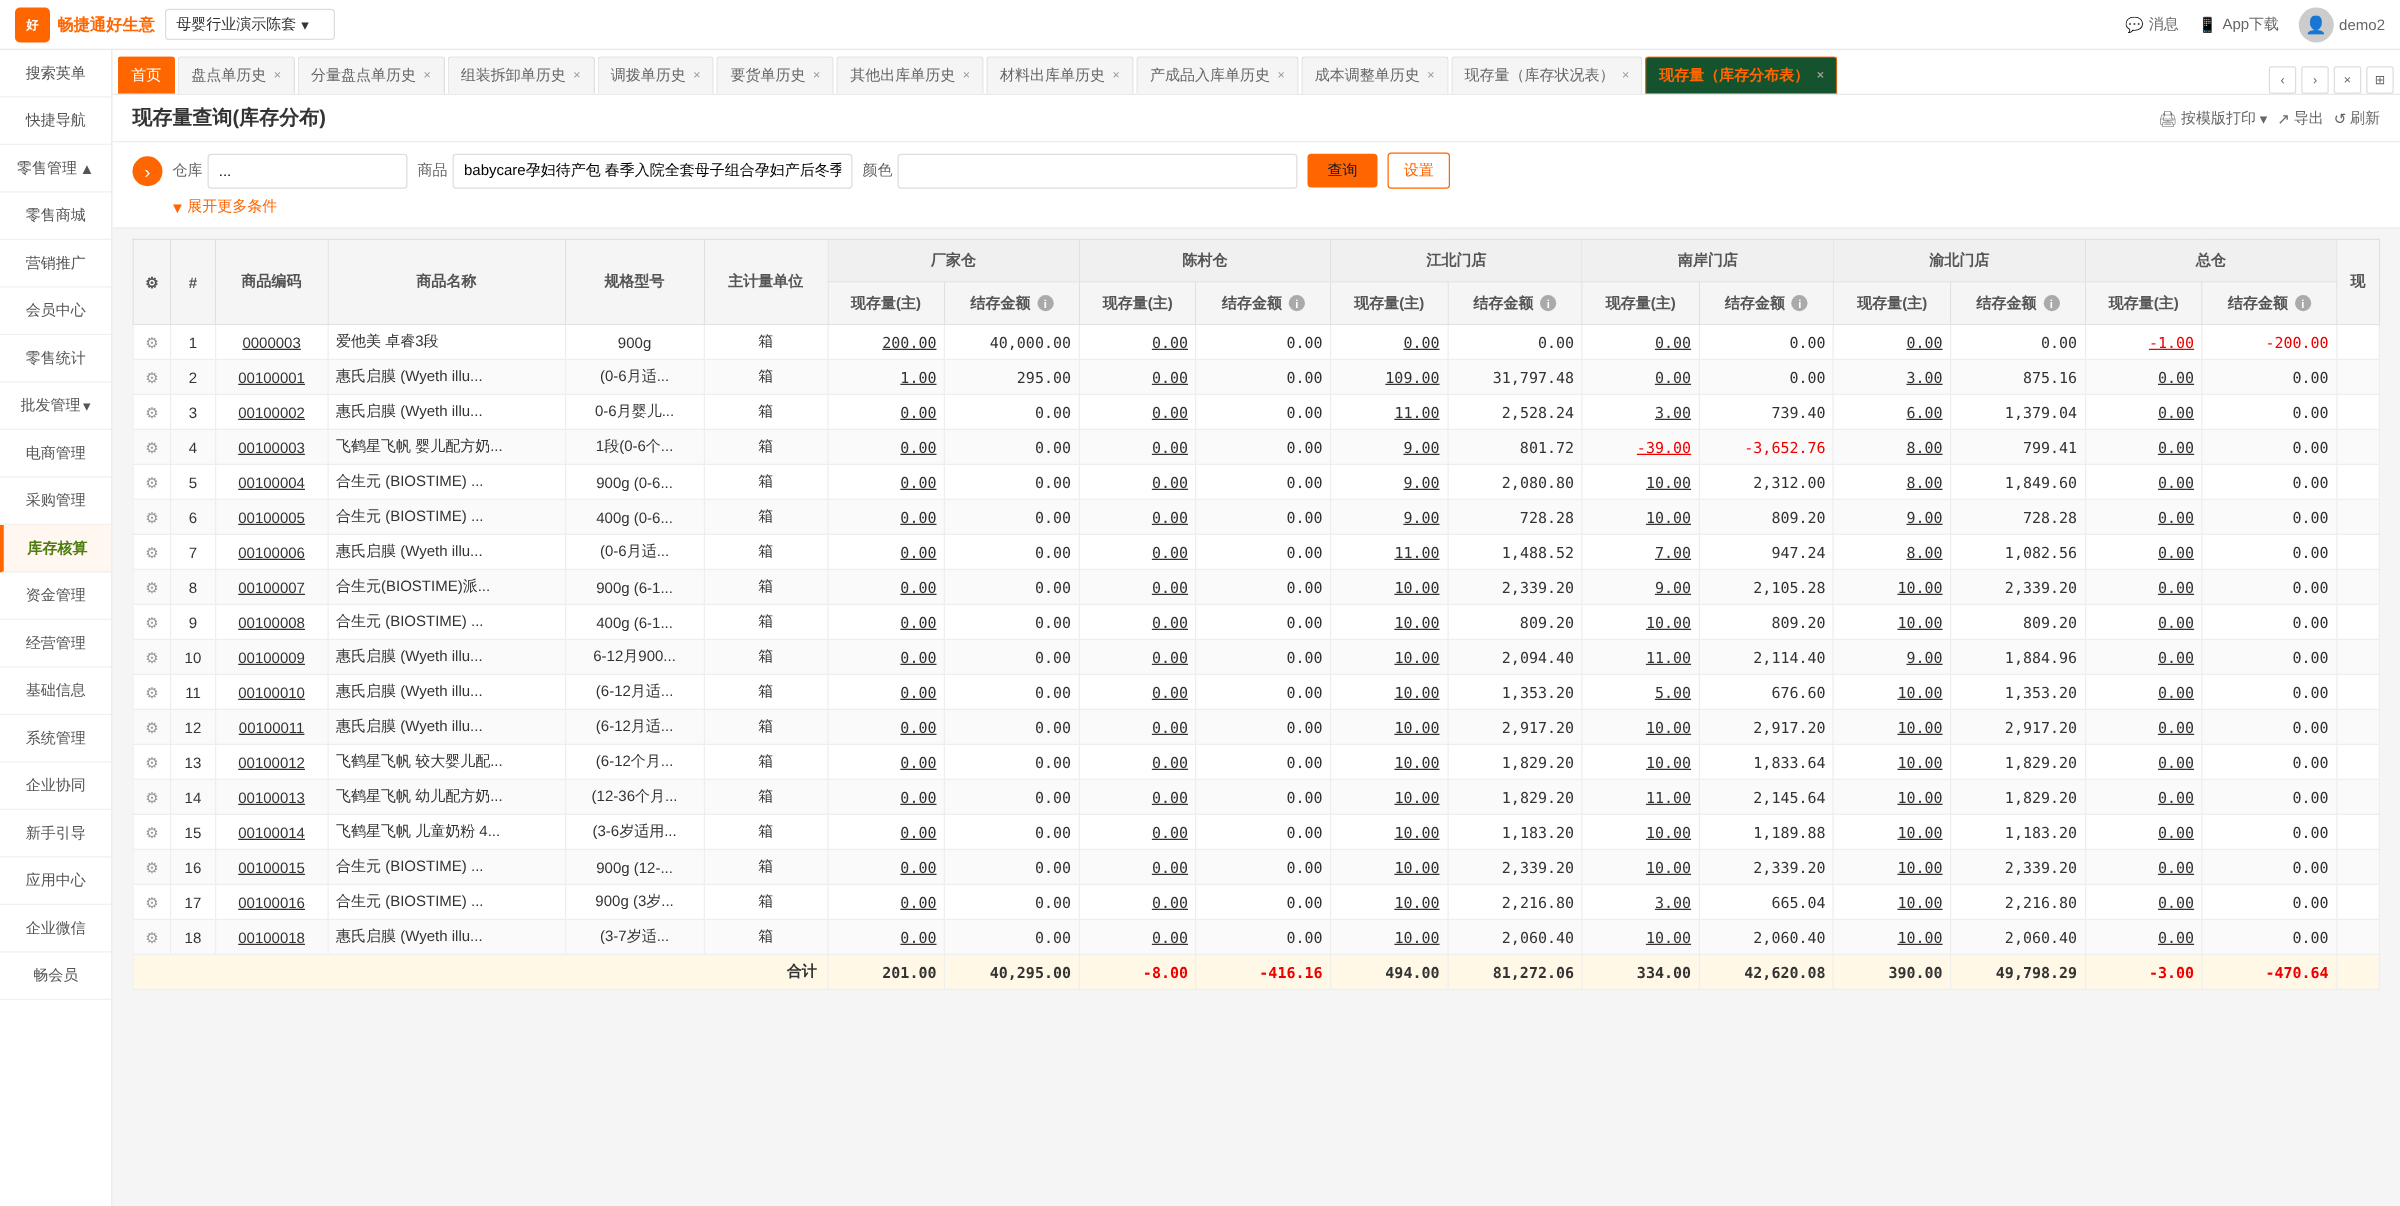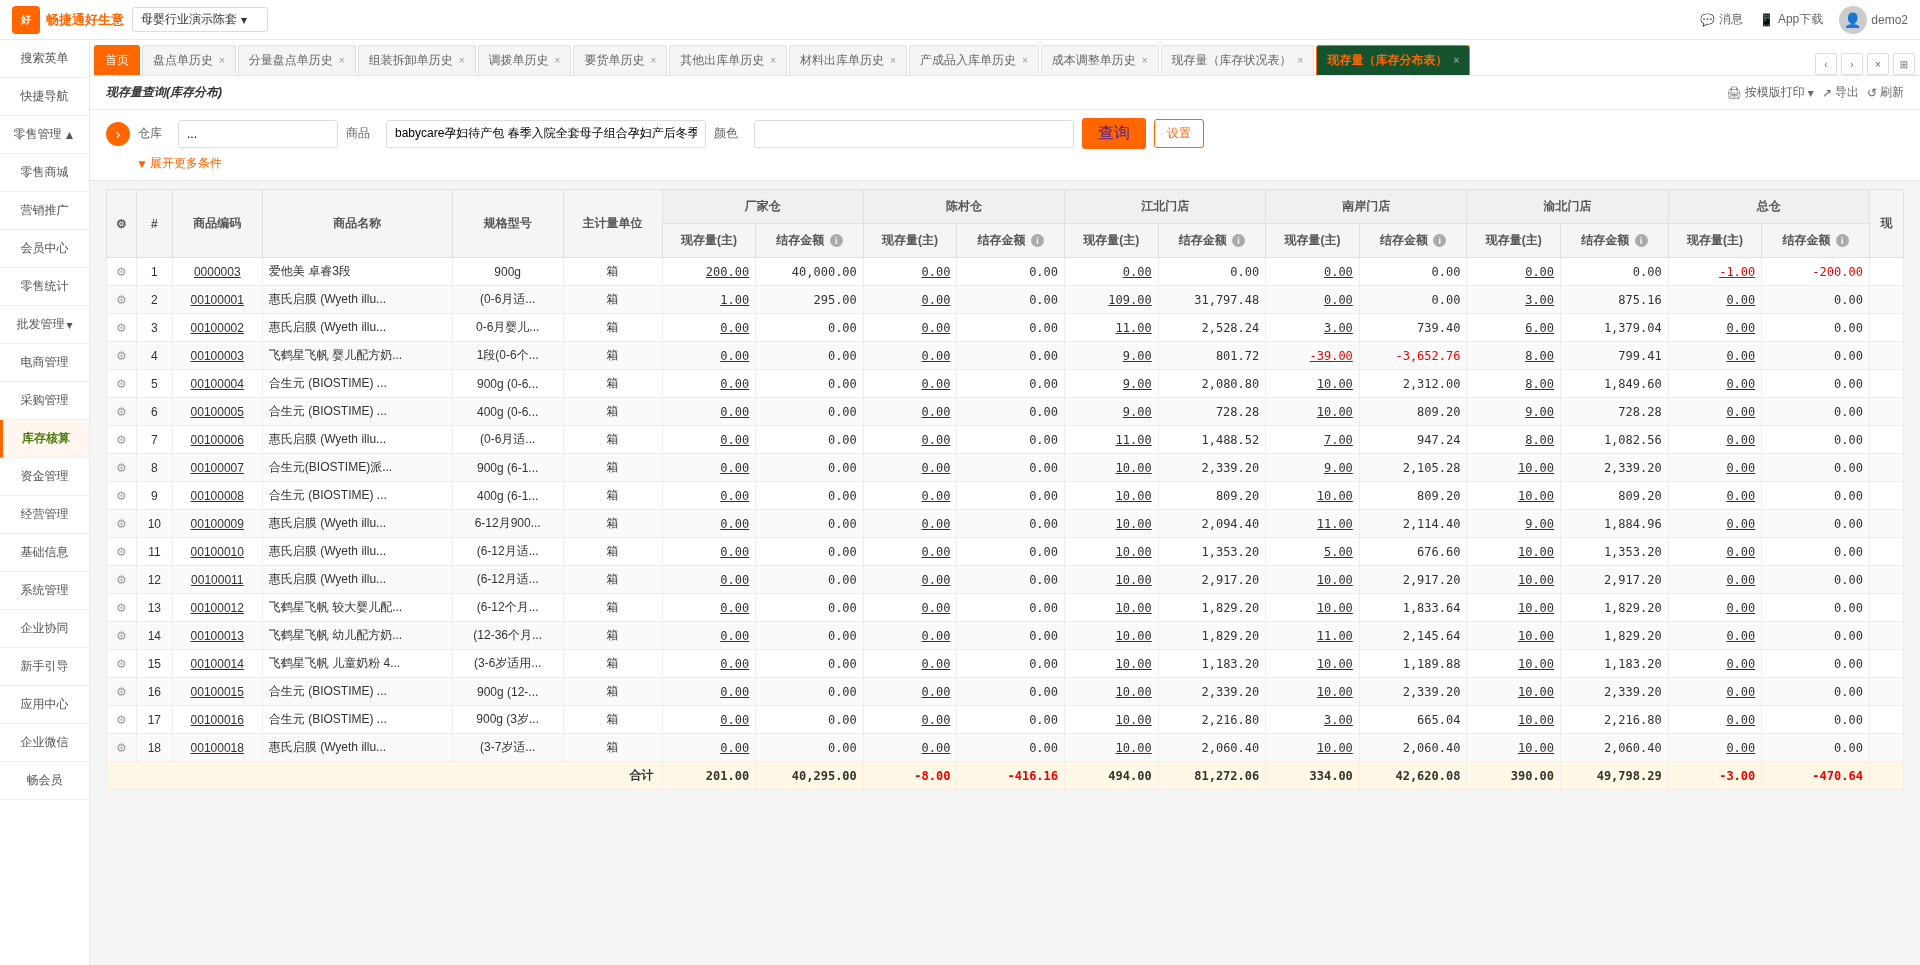--- a/index.html
+++ b/index.html
@@ -27,35 +27,35 @@
     
     .content-area { flex: 1; display: flex; flex-direction: column; overflow: hidden; }
     .tab { display: inline-flex; align-items: center; height: 30px; padding: 0 10px; font-size: 12px; color: #666; background: #f5f5f5; border: 1px solid #e0e0e0; border-bottom: none; cursor: pointer; gap: 4px; margin-right: 2px; border-radius: 3px 3px 0 0; }
     .tab.active { background: #14532d; color: #f60; border-color: #f60; border-bottom-color: #fff7f0; font-weight: bold; }
     .tab .close-btn { font-size: 10px; color: #999; cursor: pointer; margin-left: 2px; }
     .tab-home { background: #f60; color: white; border-color: #f60; }
     .tab-nav-btn { width: 22px; height: 22px; display: flex; align-items: center; justify-content: center; cursor: pointer; color: #666; border: 1px solid #ddd; border-radius: 2px; margin: 0 1px; font-size: 10px; }
 
     
     .page-header { padding: 8px 16px; background: #fff; border-bottom: 1px solid #e8e8e8; display: flex; align-items: center; justify-content: space-between; }
-    .page-title { font-size: 12px; font-weight: bold; color: #333; font-style: italic; }
+    .page-title { font-size: 16px; font-weight: bold; color: #333; }
     .page-actions { display: flex; align-items: center; gap: 8px; }
     .action-btn { display: flex; align-items: center; gap: 3px; color: #666; cursor: pointer; font-size: 12px; }
 
     
     .filter-area { padding: 8px 16px; background: #fff; border-bottom: 1px solid #e8e8e8; }
     .filter-row { display: flex; align-items: center; gap: 8px; flex-wrap: wrap; }
-    .filter-item { display: flex; align-items: center; gap: 16px; }
+    .filter-item { display: flex; align-items: center; gap: 4px; }
     .filter-label { color: #666; font-size: 12px; white-space: nowrap; }
     .filter-input { border: 1px solid #ddd; border-radius: 3px; padding: 4px 8px; font-size: 12px; height: 28px; }
     .filter-input-wide { width: 320px; }
     .filter-input-medium { width: 160px; }
     .orange-dot-btn { width: 24px; height: 24px; background: #f60; border-radius: 50%; display: flex; align-items: center; justify-content: center; color: white; cursor: pointer; font-size: 14px; }
     .expand-btn { color: #f60; cursor: pointer; font-size: 12px; display: flex; align-items: center; gap: 2px; }
-    .query-btn { background: #f60; color: #4c1d95; border: none; border-radius: 3px; padding: 5px 16px; cursor: pointer; font-size: 16px; }
+    .query-btn { background: #f60; color: #0f172a; border: none; border-radius: 3px; padding: 5px 16px; cursor: pointer; font-size: 12px; }
     .settings-btn { background: white; color: #f60; border: 1px solid #f60; border-radius: 3px; padding: 5px 12px; cursor: pointer; font-size: 12px; }
 
     
     .table-container { flex: 1; overflow: auto; padding: 8px 16px; }
     .data-table { width: 100%; border-collapse: collapse; font-size: 12px; background: #fff; }
     .data-table thead tr { background: #f5f5f5; }
     .data-table thead th { padding: 8px 6px; border: 1px solid #e0e0e0; color: #555; font-weight: bold; text-align: center; white-space: nowrap; position: sticky; top: 0; background: #f5f5f5; z-index: 2; }
     .data-table thead th.group-header { background: #f0f0f0; }
     .data-table tbody td { padding: 5px 6px; border: 1px solid #eee; color: #333; text-align: center; white-space: nowrap; }
     .data-table tbody tr:nth-child(even) { background: #fafafa; }

